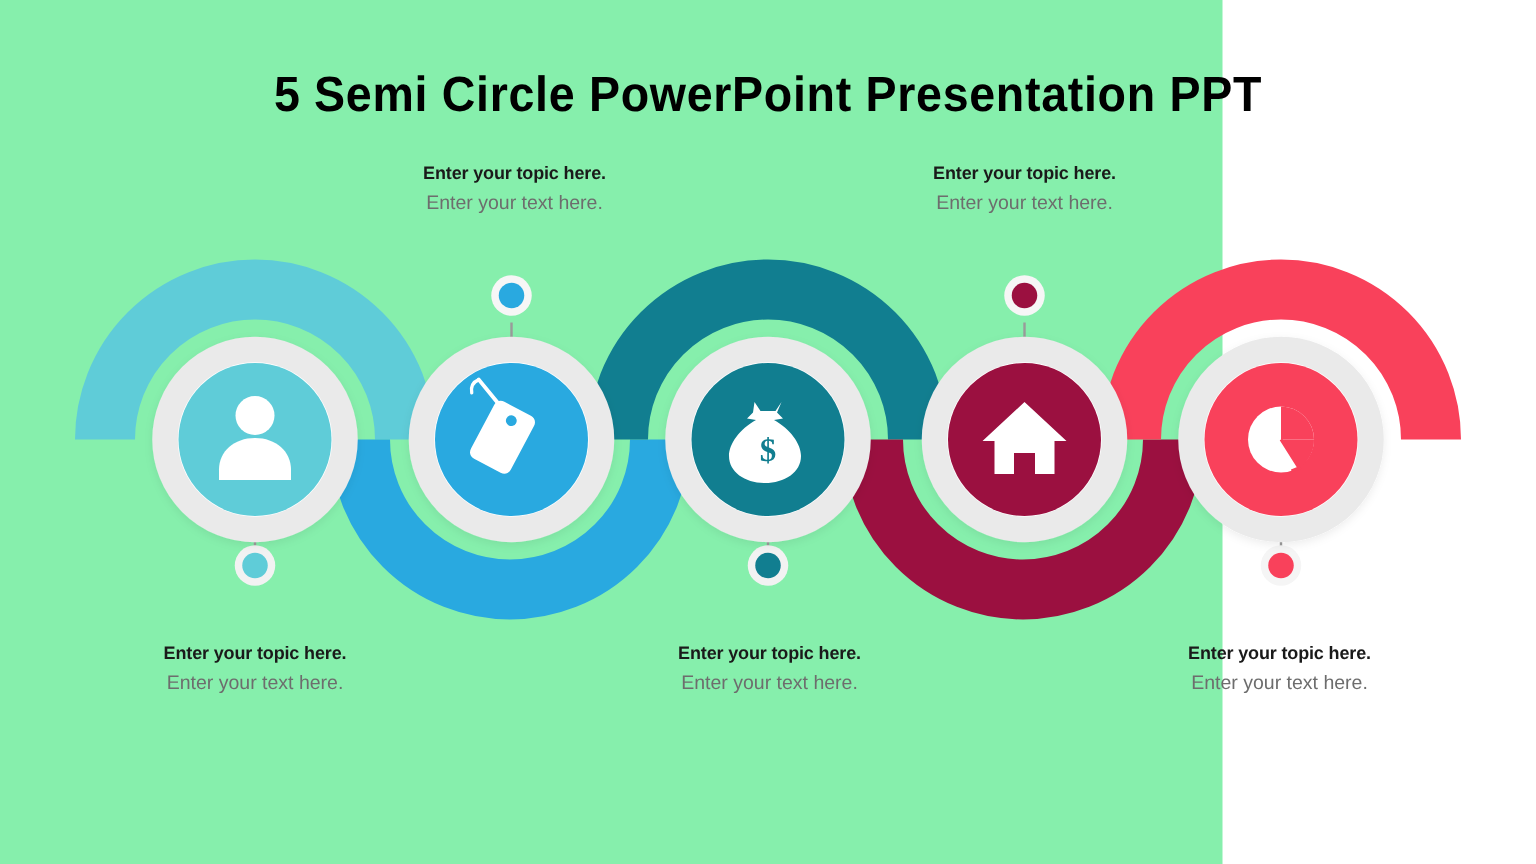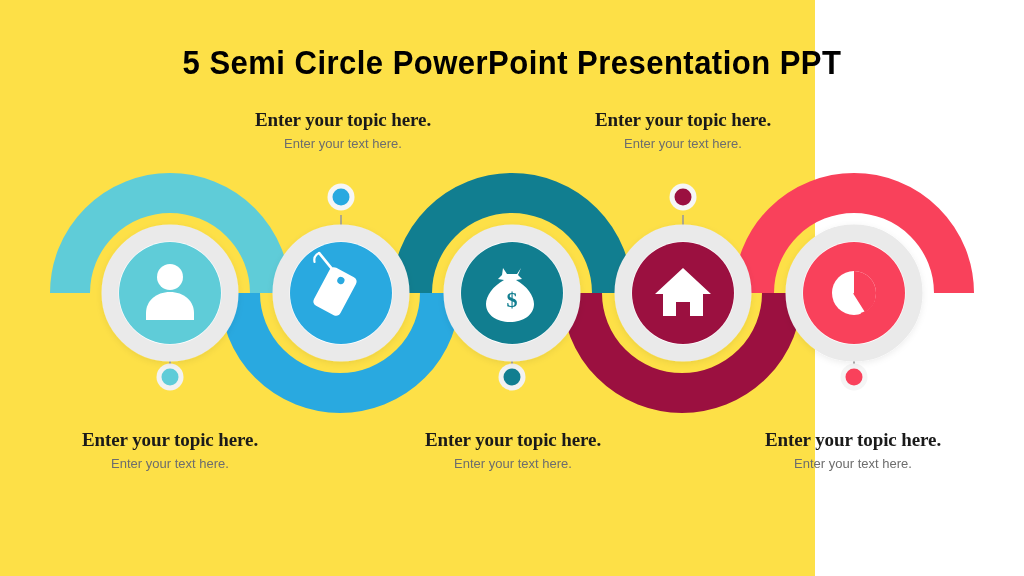--- a/index.html
+++ b/index.html
@@ -12,21 +12,21 @@
     background: #ffffff;
     font-family: "Liberation Sans", sans-serif;
     overflow: hidden;
     position: relative;
   }
 
   #slide {
     position: relative;
     width: 815px;
     height: 576px;
-    background: #fde047;
+    background: #86efac;
   }
 
   
   #title {
     position: absolute;
     left: 0;
     top: 44px;
     width: 1024px;
     text-align: center;
     font-family: "Liberation Sans", sans-serif;
@@ -47,23 +47,23 @@
     height: 576px;
   }
 
   
   .label-block {
     position: absolute;
     width: 260px;
     text-align: center;
   }
   .label-topic {
-    font-family: Liberation Serif, serif;
+    font-family: Liberation Sans, sans-serif;
     font-weight: bold;
-    font-size: 19px;
+    font-size: 12px;
     color: #1a1a1a;
     line-height: 1.25;
     white-space: nowrap;
     letter-spacing: -0.1px;
   }
   .label-text {
     font-family: "Liberation Sans", sans-serif;
     font-weight: normal;
     font-size: 13px;
     color: #6d6d6d;

